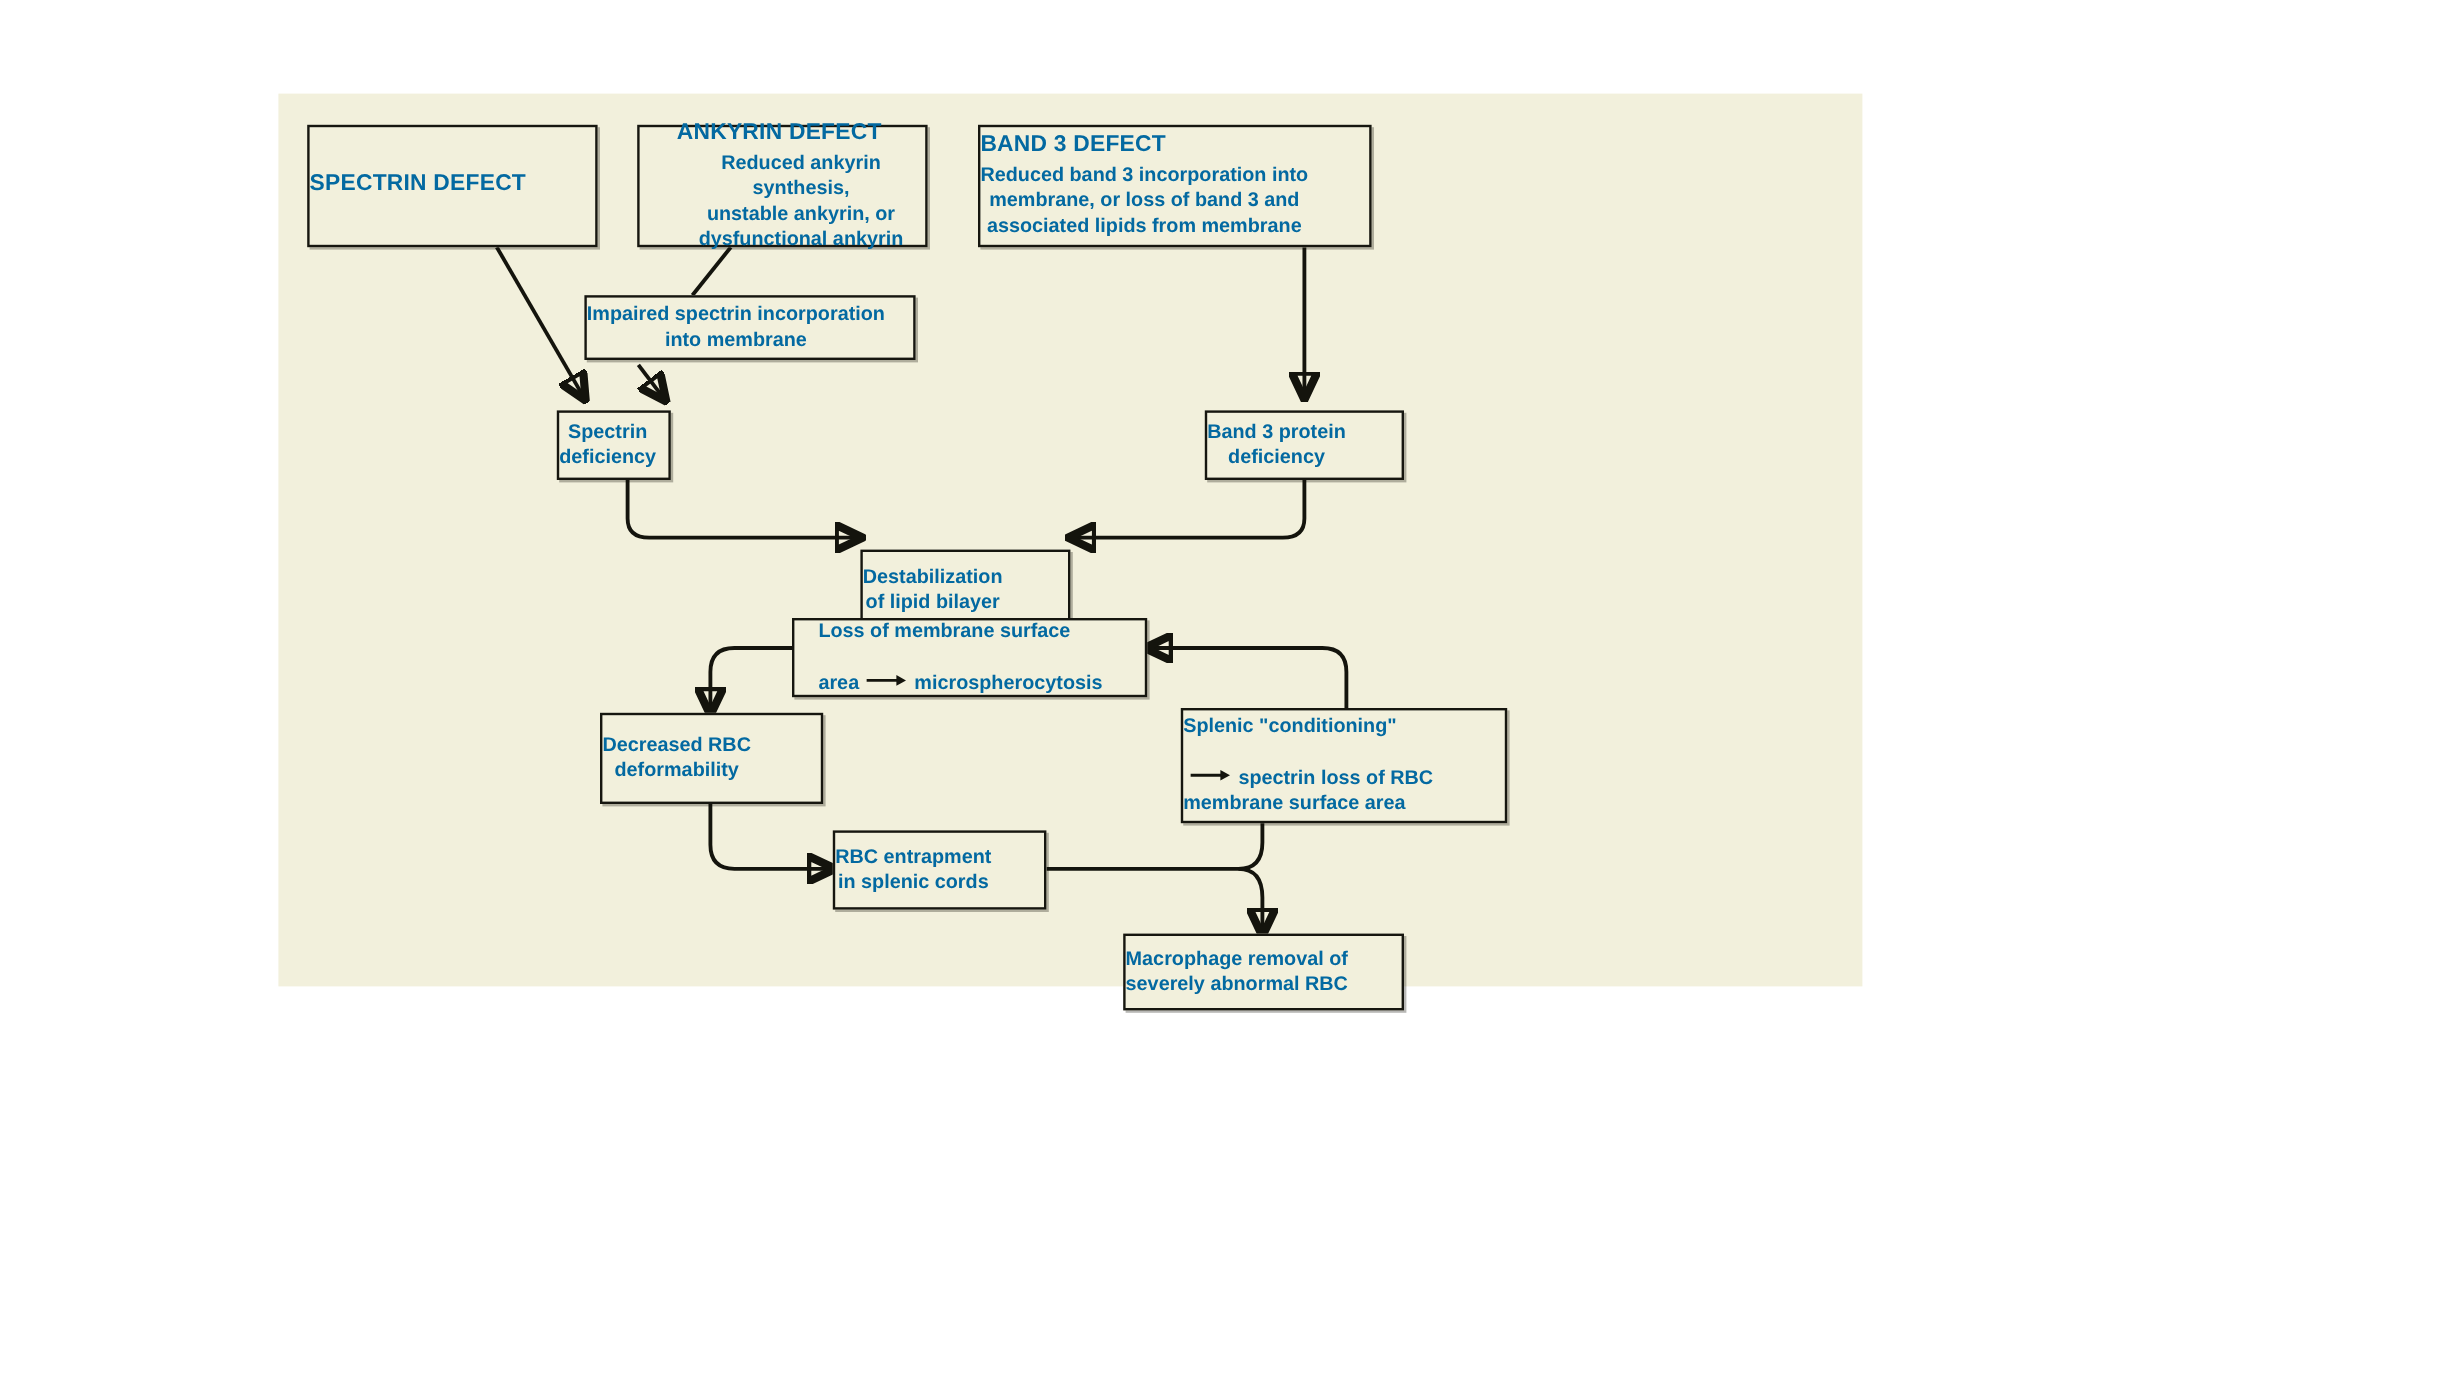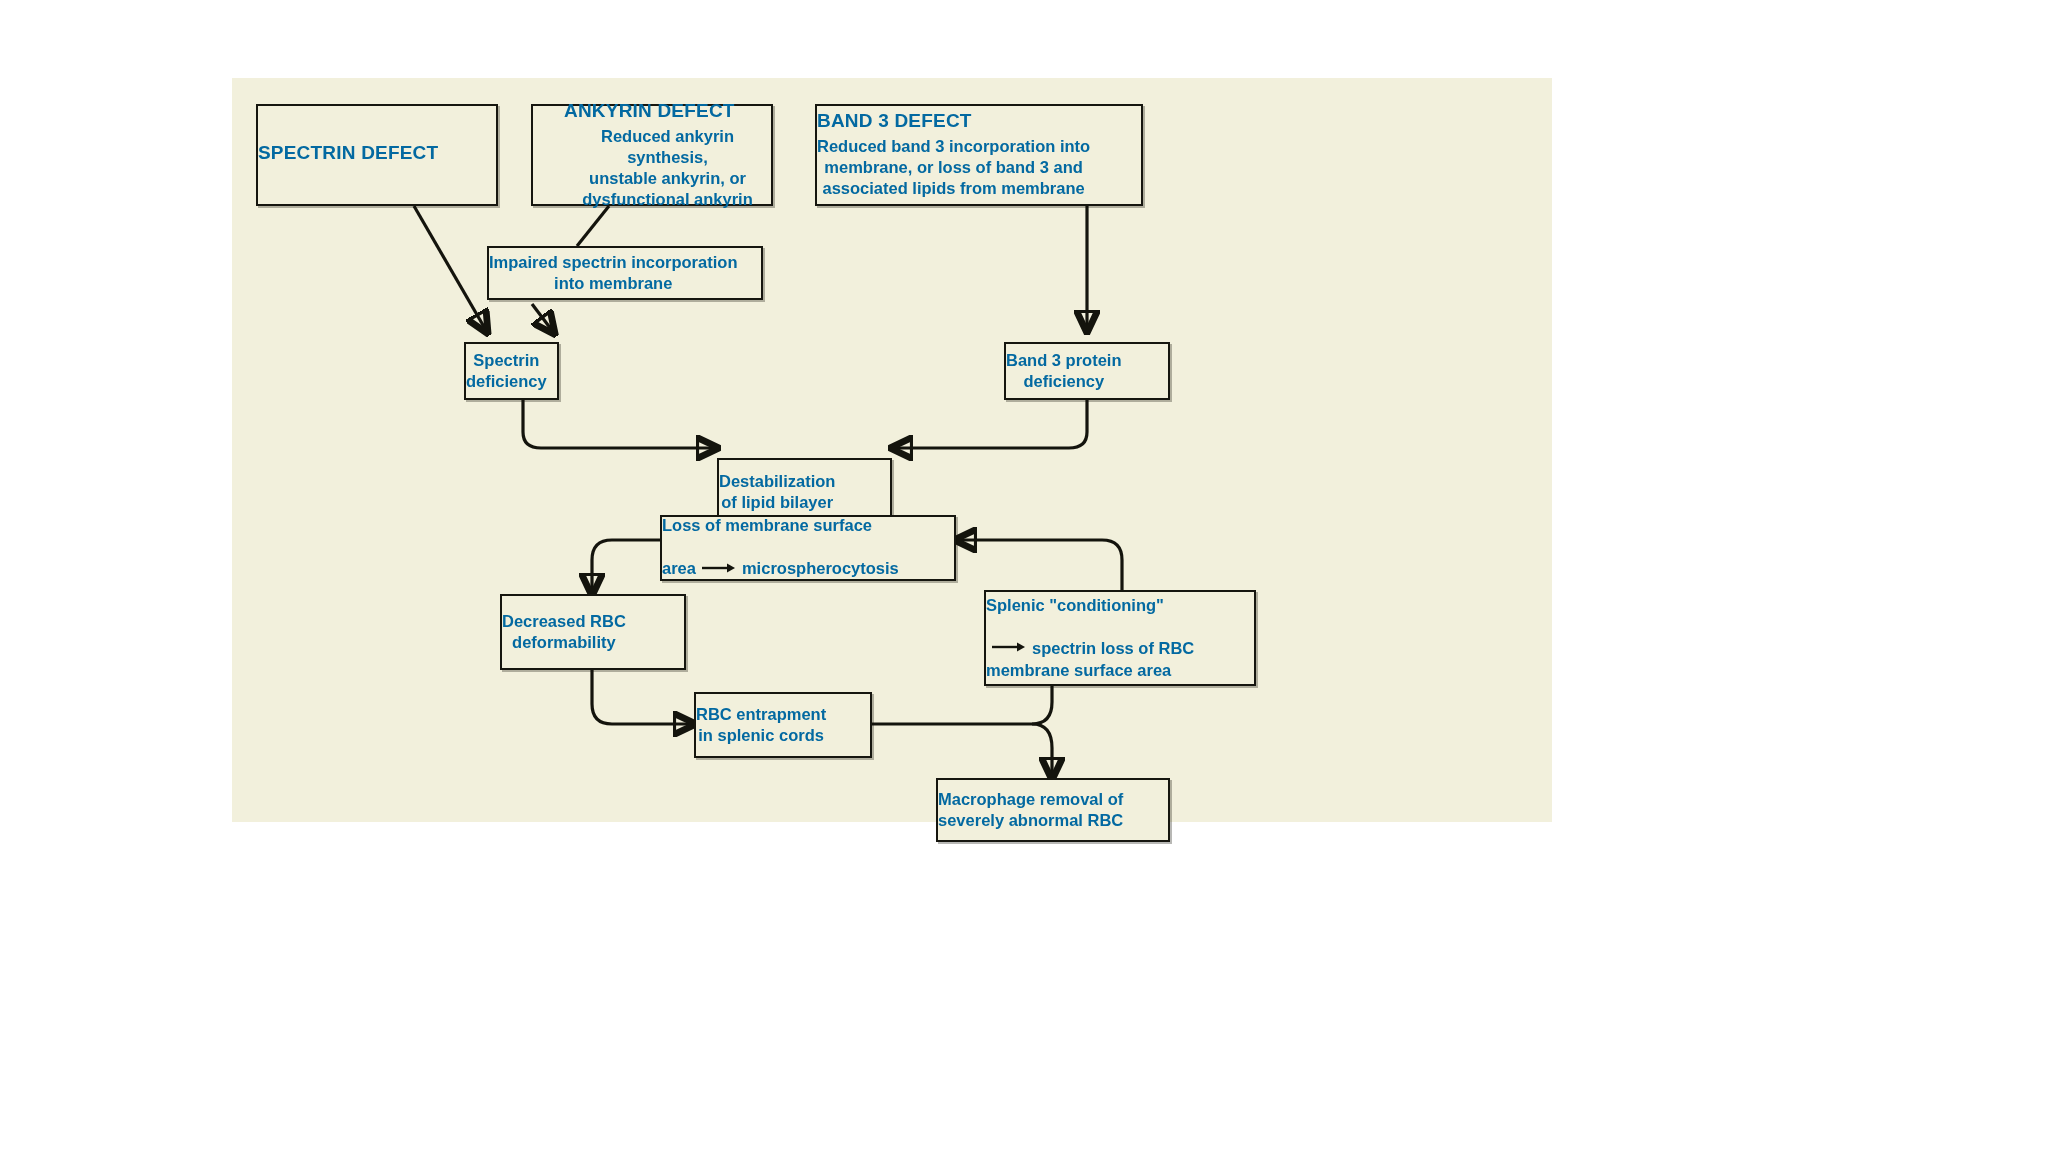--- a/index.html
+++ b/index.html
@@ -136,21 +136,21 @@
     <div class="node small" style="left:772px;top:264px;width:166px;height:58px;">
       <div class="body">Band 3 protein
 deficiency</div>
     </div>
 
     <div class="node small" style="left:485px;top:340px;width:175px;height:68px;margin-top:40px;">
       <div class="body">Destabilization
 of lipid bilayer</div>
     </div>
 
-    <div class="node small" style="left:428px;top:437px;width:296px;height:66px;">
+    <div class="node small" style="left:428px;top:437px;width:296px;height:66px;padding-left:20px;">
       <div class="body">Loss of membrane surface</div>
       <div class="body">
         <span>area</span><span class="inline-arrow"><svg width="34" height="12" viewBox="0 0 34 12">
               <line x1="0" y1="6" x2="27" y2="6" stroke="#14140d" stroke-width="2.4"></line>
               <path d="M25,1.6 L33,6 L25,10.4 z" fill="#14140d"></path>
             </svg></span><span>microspherocytosis</span>
       </div>
     </div>
 
     <div class="node small" style="left:268px;top:516px;width:186px;height:76px;">

